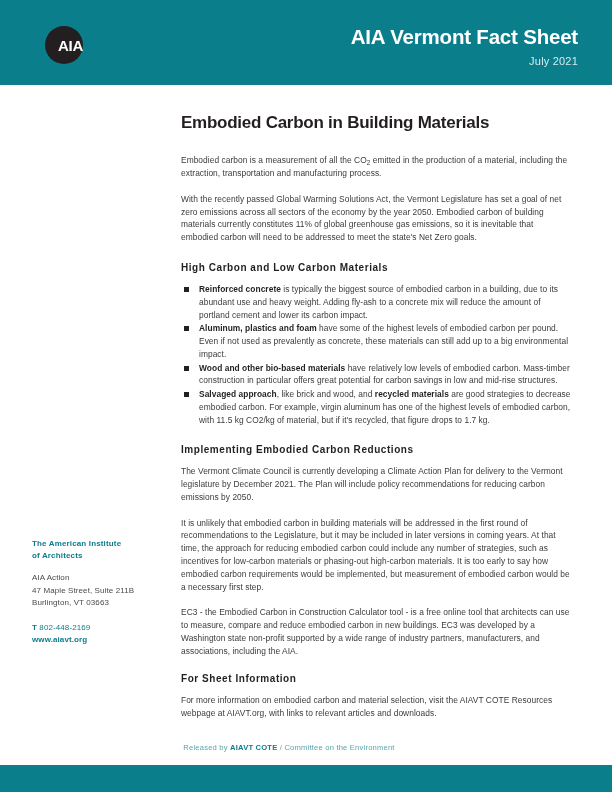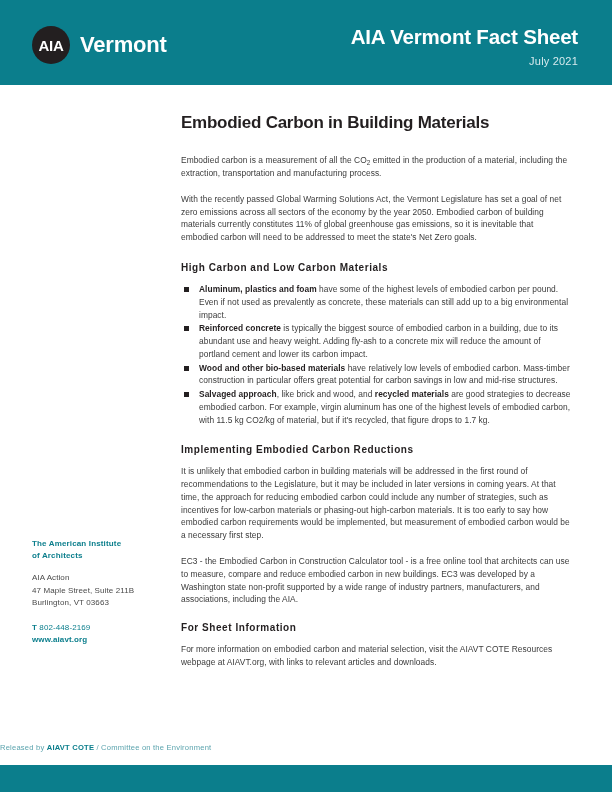--- a/index.html
+++ b/index.html
@@ -38,22 +38,23 @@
     display: flex;
     align-items: center;
   }
   .logo-badge {
     width: 38px;
     height: 38px;
     border-radius: 50%;
     background: #231f20;
     display: flex;
     align-items: center;
-    justify-content: center;
+    justify-content: flex-end;
     flex: none;
+    margin-left: 13px;
   }
   .logo-badge span {
     color: #ffffff;
     font-weight: bold;
     font-size: 15px;
     letter-spacing: -0.3px;
     font-family: "Liberation Sans", sans-serif;
   }
   .logo-word {
     color: #ffffff;
@@ -189,21 +190,21 @@
     text-decoration: none;
     margin-top: 1px;
   }
 
   
   .footer-line {
     position: absolute;
     left: 0;
     top: 743px;
     width: 612px;
-    text-align: left;
+    text-align: center;
     padding-right: 34px;
     box-sizing: border-box;
     font-size: 7.6px;
     color: #5aa3ad;
     letter-spacing: 0.2px;
   }
   .footer-line .strong {
     color: #0b7e8c;
     font-weight: bold;
   }
@@ -219,21 +220,20 @@
 </head>
 <body>
 
 <div class="page">
 
   <div class="header-bar">
     <div class="logo-group">
       <div class="logo-badge">
         <span>AIA</span>
       </div>
-      <div class="logo-word">Vermont</div>
     </div>
     <div class="header-right">
       <div class="header-title">AIA Vermont Fact Sheet</div>
       <div class="header-date">July 2021</div>
     </div>
   </div>
 
   <div class="content">
 
     <div class="main-col">
@@ -242,38 +242,39 @@
 
       <p class="body-text"><span>Embodied carbon is a measurement of all the CO</span><sub>2</sub><span> emitted in the production of a material, including the extraction, transportation and manufacturing process.</span></p>
 
       <p class="body-text">With the recently passed Global Warming Solutions Act, the Vermont Legislature has set a goal of net zero emissions across all sectors of the economy by the year 2050. Embodied carbon of building materials currently constitutes 11% of global greenhouse gas emissions, so it is inevitable that embodied carbon will need to be addressed to meet the state's Net Zero goals.</p>
 
       <h2 class="section-head">High Carbon and Low Carbon Materials</h2>
 
       <ul class="bullets">
         <li>
           <span class="sq"></span>
-          <b>Aluminum, plastics and foam</b><span> have some of the highest levels of embodied carbon per pound.  Even if not used as prevalently as concrete, these materials can still add up to a big environmental impact.</span>
+          <b>Reinforced concrete</b><span> is typically the biggest source of embodied carbon in a building, due to its abundant use and heavy weight.  Adding fly-ash to a concrete mix will reduce the amount of portland cement and lower its carbon impact.</span>
         </li>
         <li>
           <span class="sq"></span>
-          <b>Reinforced concrete</b><span> is typically the biggest source of embodied carbon in a building, due to its abundant use and heavy weight.  Adding fly-ash to a concrete mix will reduce the amount of portland cement and lower its carbon impact.</span>
+          <b>Aluminum, plastics and foam</b><span> have some of the highest levels of embodied carbon per pound.  Even if not used as prevalently as concrete, these materials can still add up to a big environmental impact.</span>
         </li>
         <li>
           <span class="sq"></span>
           <b>Wood and other bio-based materials</b><span> have relatively low levels of embodied carbon.  Mass-timber construction in particular offers great potential for carbon savings in low and mid-rise structures.</span>
         </li>
         <li>
           <span class="sq"></span>
           <b>Salvaged approach</b><span>, like brick and wood, and </span><b>recycled materials</b><span> are good strategies to decrease embodied carbon.  For example, virgin aluminum has one of the highest levels of embodied carbon, with 11.5 kg CO2/kg of material, but if it's recycled, that figure drops to 1.7 kg.</span>
         </li>
       </ul>
 
       <h2 class="section-head">Implementing Embodied Carbon Reductions</h2>
 
+      <p class="body-text">The Vermont Climate Council is currently developing a Climate Action Plan for delivery to the Vermont legislature by December 2021.  The Plan will include policy recommendations for reducing carbon emissions by 2050.</p>
 
       <p class="body-text">It is unlikely that embodied carbon in building materials will be addressed in the first round of recommendations to the Legislature, but it may be included in later versions in coming years.  At that time, the approach for reducing embodied carbon could include any number of strategies, such as incentives for low-carbon materials or phasing-out high-carbon materials. It is too early to say how embodied carbon requirements would be implemented, but measurement of embodied carbon would be a necessary first step.</p>
 
       <p class="body-text">EC3 - the Embodied Carbon in Construction Calculator tool - is a free online tool that architects can use to measure, compare and reduce embodied carbon in new buildings. EC3 was developed by a Washington state non-profit supported by a wide range of industry partners, manufacturers, and associations, including the AIA.</p>
 
       <h2 class="section-head tight-top">For Sheet Information</h2>
 
       <p class="body-text">For more information on embodied carbon and material selection, visit the AIAVT COTE Resources webpage at AIAVT.org, with links to relevant articles and downloads.</p>
 
     </div>

